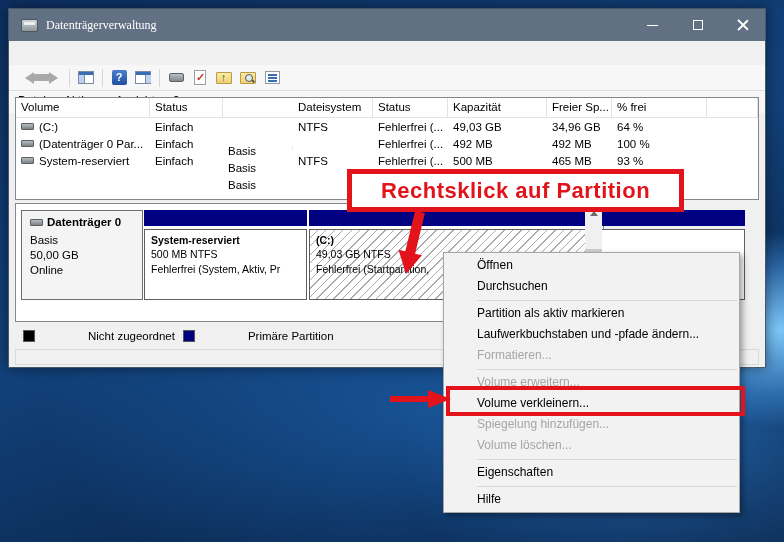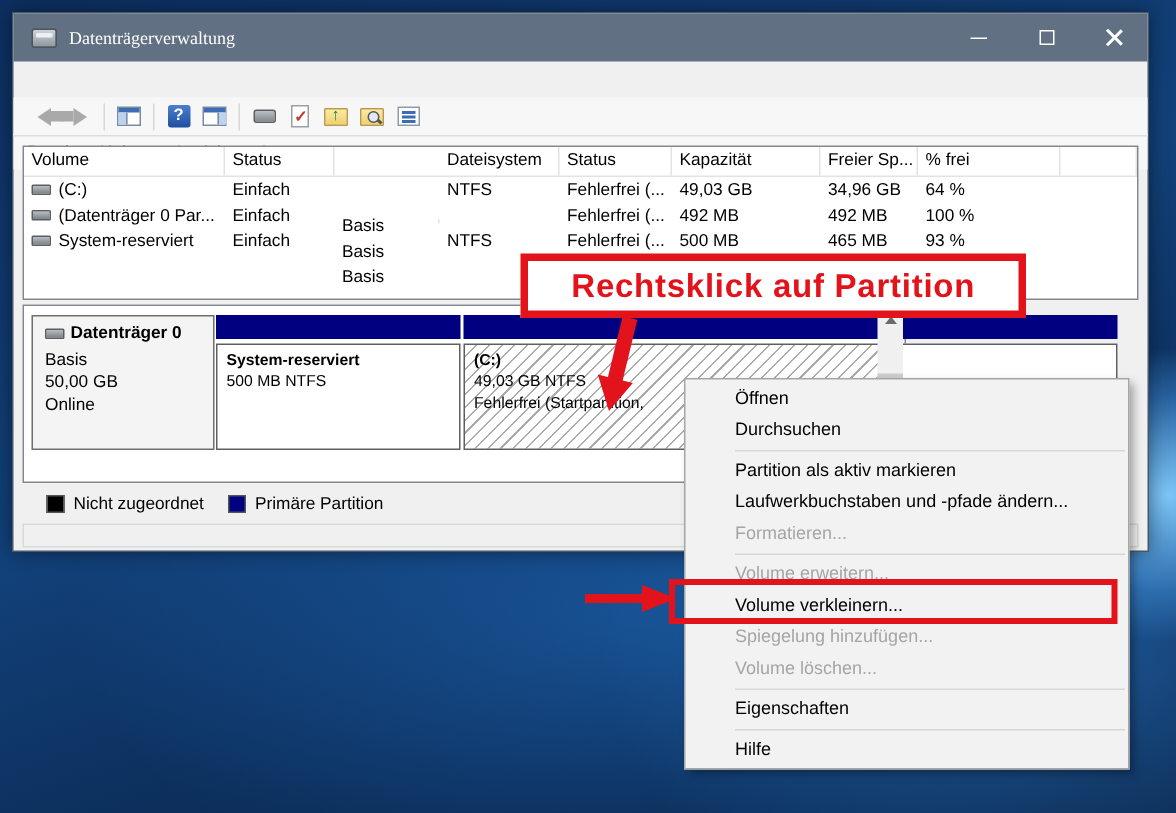--- a/index.html
+++ b/index.html
@@ -101,27 +101,27 @@
   .vscroll { position:absolute; right:1px; top:1px; width:17px; height:116px; background:#f0f0f0; }
   .vs-btn { position:absolute; left:0; width:17px; height:17px; display:flex; align-items:center; justify-content:center; }
   .vs-up { top:0; } .vs-down { bottom:0; }
   .tri-up { width:0; height:0; border-left:4px solid transparent; border-right:4px solid transparent; border-bottom:5px solid #6b6b6b; }
   .tri-down { width:0; height:0; border-left:4px solid transparent; border-right:4px solid transparent; border-top:5px solid #6b6b6b; }
   .vs-thumb { position:absolute; left:0; top:44px; width:17px; height:55px; background:#cdcdcd; }
 
   
   .legend { position:absolute; left:6px; top:316px; width:744px; height:22px;
     display:flex; align-items:center; font-size:11.5px; color:#000; }
-  .legend .lg-item { display:flex; align-items:flex-end; margin-left:16px; }
+  .legend .lg-item { display:flex; align-items:flex-end; margin-left:8px;gap:47px; }
   .lg-swatch { width:12px; height:12px; margin-right:6px; border:1px solid #555; }
   .statusbar { position:absolute; left:6px; top:340px; width:744px; height:16px;
     background:#f0f0f0; border:1px solid #d9d9d9; }
 
   
-  .context-menu { position:absolute; left:456px; top:252px; width:297px;
+  .context-menu { position:absolute; left:443px; top:252px; width:297px;
     background:#f2f2f2; border:1px solid #a6a6a6; box-shadow:3px 3px 6px rgba(0,0,0,.35);
     z-index:5; padding:2px 0; font-size:12px; color:#000; }
   .cm-item { height:21px; line-height:21px; padding-left:33px; white-space:nowrap; }
   .cm-item.disabled { color:#a5a5a5; }
   .cm-sep { height:1px; background:#d7d7d7; margin:3px 2px 2px 33px; }
 
   
   .callout { position:absolute; left:347px; top:169px; width:337px; height:43px;
     background:#fff; border:5px solid #e2131b; z-index:10;
     display:flex; align-items:center; justify-content:center;
@@ -261,20 +261,21 @@
         <div>Basis</div>
         <div>50,00 GB</div>
         <div>Online</div>
       </div>
 
       <div class="part-block" style="left:128px; width:163px;">
         <div class="part-band" style="background: rgb(0, 0, 128);"></div>
         <div class="part-body">
           <div class="pb-name">System-reserviert</div>
           <div>500 MB NTFS</div>
+          <div>Fehlerfrei (System, Aktiv, Pr</div>
         </div>
       </div>
 
       <div class="part-block" style="left:293px; width:278px;">
         <div class="part-band" style="background: rgb(0, 0, 128);"></div>
         <div class="part-body hatched">
           <div class="pb-name">(C:)</div>
           <div>49,03 GB NTFS</div>
           <div>Fehlerfrei (Startpartition,</div>
         </div>

